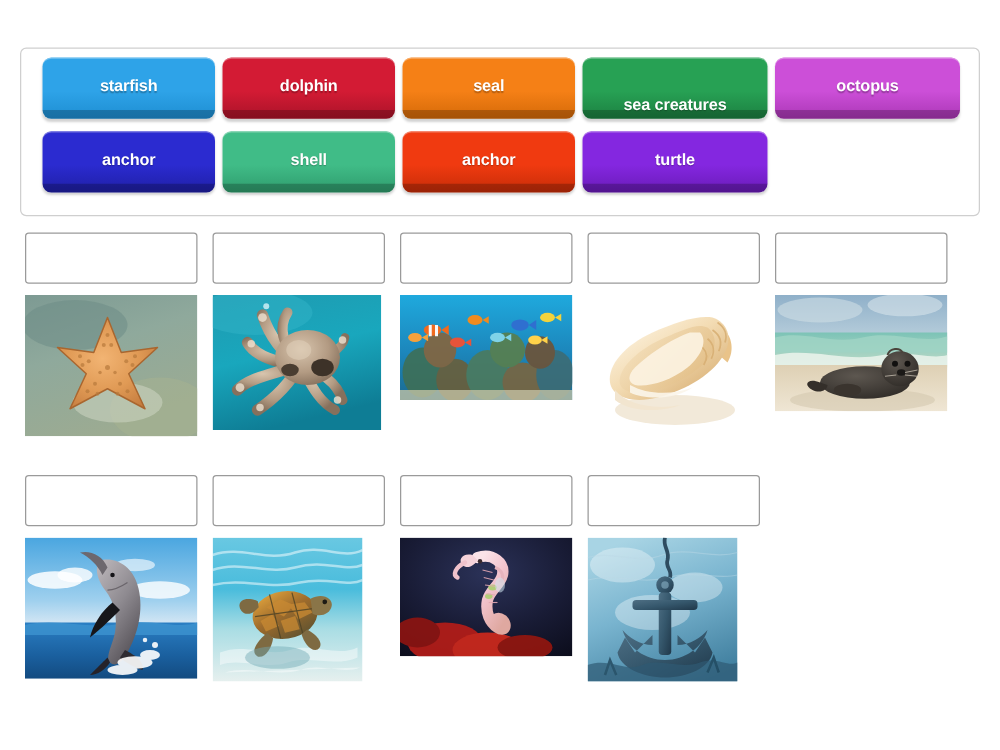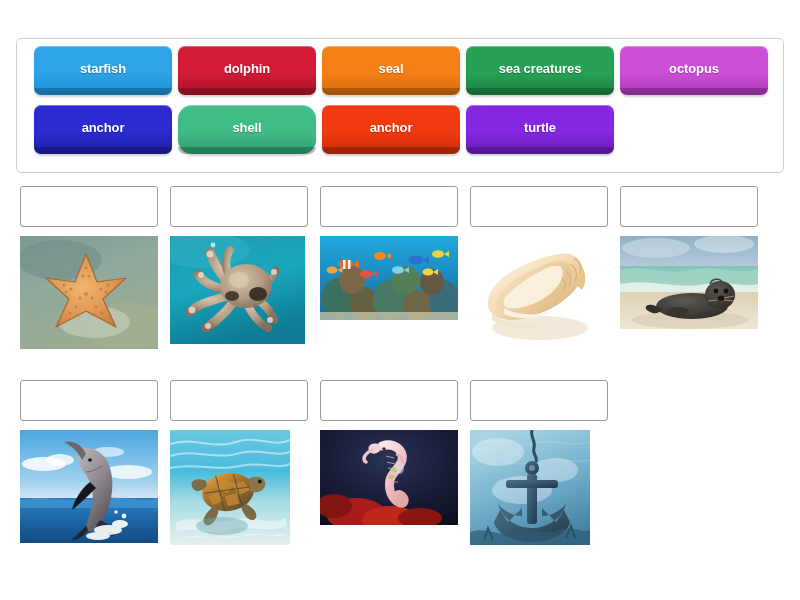--- a/index.html
+++ b/index.html
@@ -115,32 +115,32 @@
     <div class="wb-row">
       <div class="tile tile-w1" style="background: linear-gradient(rgb(46, 163, 232) 0%, rgb(46, 163, 232) 55%, rgb(30, 142, 210) 100%); box-shadow: rgba(255, 255, 255, 0.35) 0px 1px 0px inset, rgba(0, 0, 0, 0.18) 0px 2px 2px; border-bottom: 0px;">
         <span>starfish</span>
       </div>
       <div class="tile tile-w1" style="background: linear-gradient(rgb(211, 27, 52) 0%, rgb(211, 27, 52) 55%, rgb(171, 19, 41) 100%); box-shadow: rgba(255, 255, 255, 0.35) 0px 1px 0px inset, rgba(0, 0, 0, 0.18) 0px 2px 2px; border-bottom: 0px;">
         <span>dolphin</span>
       </div>
       <div class="tile tile-w1" style="background: linear-gradient(rgb(245, 128, 22) 0%, rgb(245, 128, 22) 55%, rgb(213, 106, 8) 100%); box-shadow: rgba(255, 255, 255, 0.35) 0px 1px 0px inset, rgba(0, 0, 0, 0.18) 0px 2px 2px; border-bottom: 0px;">
         <span>seal</span>
       </div>
-      <div class="tile tile-w2" style="background: linear-gradient(rgb(39, 161, 84) 0%, rgb(39, 161, 84) 55%, rgb(28, 128, 65) 100%); box-shadow: rgba(255, 255, 255, 0.35) 0px 1px 0px inset, rgba(0, 0, 0, 0.18) 0px 2px 2px; border-bottom: 0px;">
+      <div class="tile tile-w2" style="background: linear-gradient(rgb(39, 161, 84) 0%, rgb(39, 161, 84) 55%, rgb(28, 128, 65) 100%); box-shadow: rgba(255, 255, 255, 0.35) 0px 1px 0px inset, rgba(0, 0, 0, 0.18) 0px 2px 2px; border-bottom: 0px; align-items: flex-end;">
         <span>sea creatures</span>
       </div>
       <div class="tile tile-w2" style="background: linear-gradient(rgb(204, 79, 216) 0%, rgb(204, 79, 216) 55%, rgb(171, 55, 182) 100%); box-shadow: rgba(255, 255, 255, 0.35) 0px 1px 0px inset, rgba(0, 0, 0, 0.18) 0px 2px 2px; border-bottom: 0px;">
         <span>octopus</span>
       </div>
     </div>
     <div class="wb-row">
       <div class="tile tile-w1" style="background: linear-gradient(rgb(43, 43, 208) 0%, rgb(43, 43, 208) 55%, rgb(31, 31, 166) 100%); box-shadow: rgba(255, 255, 255, 0.35) 0px 1px 0px inset, rgba(0, 0, 0, 0.18) 0px 2px 2px; border-bottom: 0px;">
         <span>anchor</span>
       </div>
-      <div class="tile tile-w1" style="background: linear-gradient(rgb(64, 188, 135) 0%, rgb(64, 188, 135) 55%, rgb(47, 156, 109) 100%); box-shadow: rgba(255, 255, 255, 0.35) 0px 1px 0px inset, rgba(0, 0, 0, 0.18) 0px 2px 2px; border-bottom: 0px; border-radius: 14px;">
+      <div class="tile tile-w1" style="background: linear-gradient(rgb(64, 188, 135) 0%, rgb(64, 188, 135) 55%, rgb(47, 156, 109) 100%); box-shadow: rgba(255, 255, 255, 0.35) 0px 1px 0px inset, rgba(0, 0, 0, 0.18) 0px 2px 2px; border-bottom: 0px;">
         <span>shell</span>
       </div>
       <div class="tile tile-w1" style="background: linear-gradient(rgb(240, 58, 16) 0%, rgb(240, 58, 16) 55%, rgb(199, 45, 8) 100%); box-shadow: rgba(255, 255, 255, 0.35) 0px 1px 0px inset, rgba(0, 0, 0, 0.18) 0px 2px 2px; border-bottom: 0px;">
         <span>anchor</span>
       </div>
       <div class="tile tile-w2" style="background: linear-gradient(rgb(132, 39, 224) 0%, rgb(132, 39, 224) 55%, rgb(106, 27, 184) 100%); box-shadow: rgba(255, 255, 255, 0.35) 0px 1px 0px inset, rgba(0, 0, 0, 0.18) 0px 2px 2px; border-bottom: 0px;">
         <span>turtle</span>
       </div>
     </div>
   </div>

